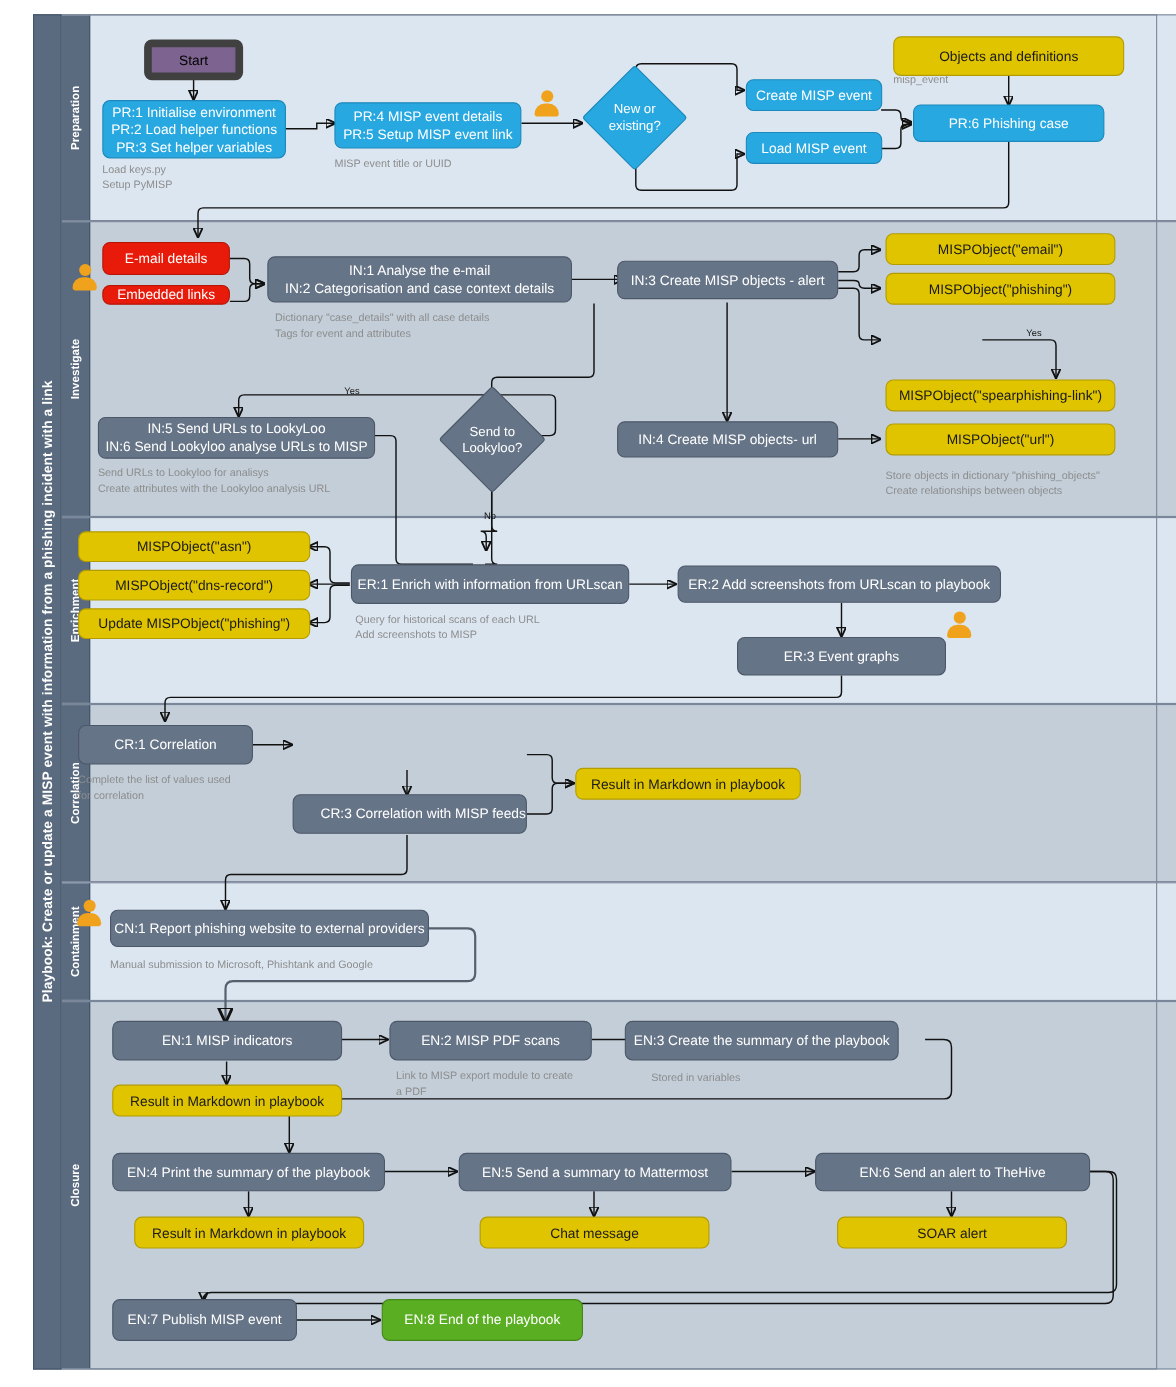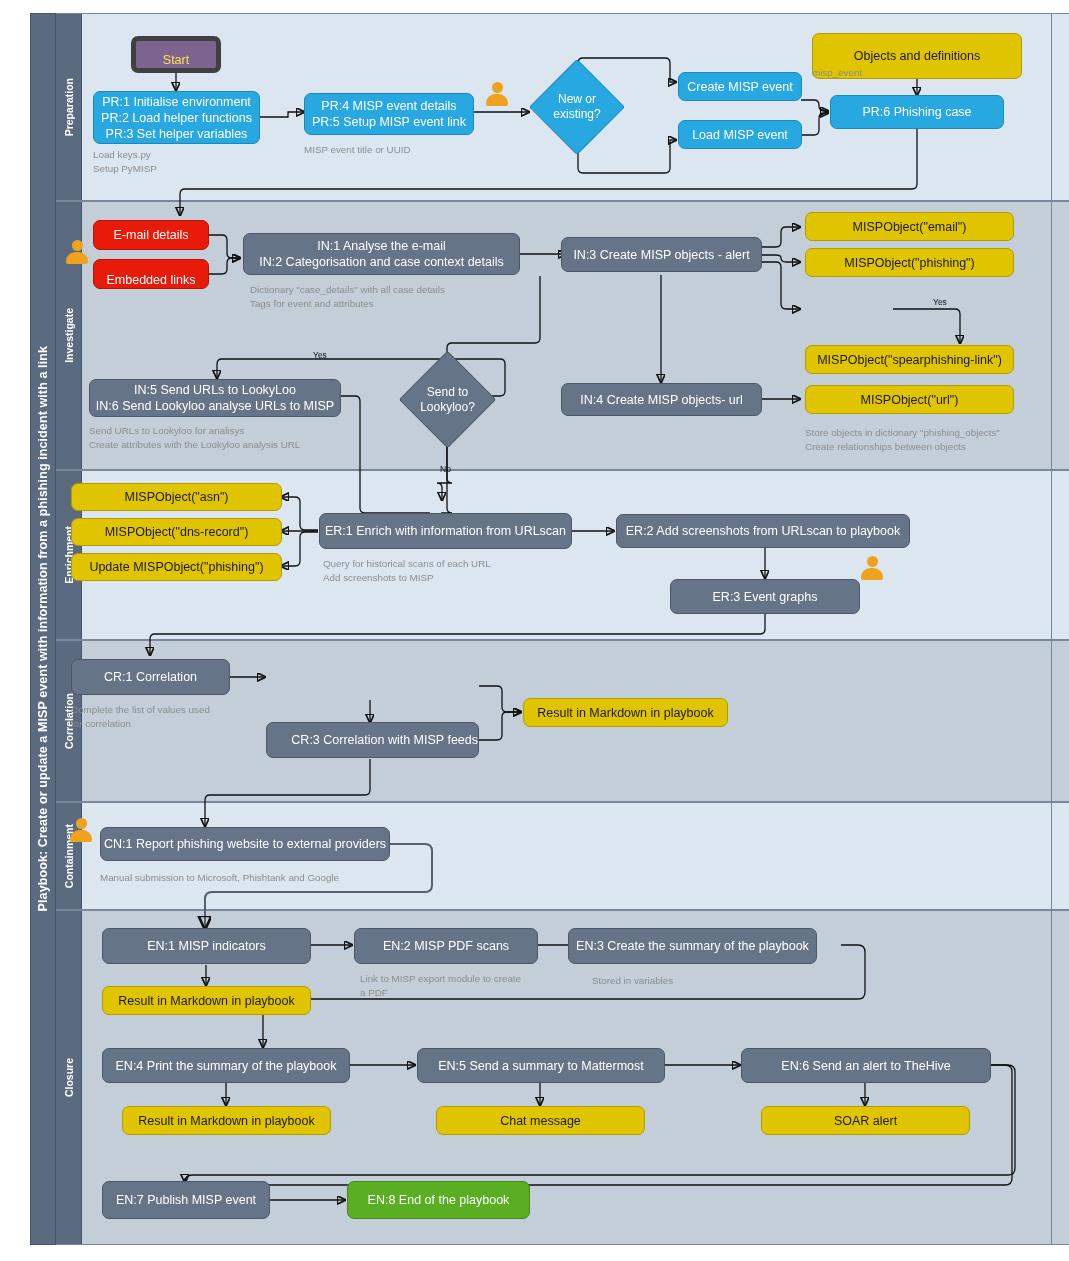--- a/index.html
+++ b/index.html
@@ -13,21 +13,21 @@
   .pool-title span{writing-mode:vertical-rl;transform:rotate(180deg);color:#fff;font-size:12.5px;font-weight:bold;letter-spacing:.1px;white-space:nowrap;}
 
   .lane{position:absolute;left:56px;box-sizing:border-box;border-top:1px solid #7a8699;border-bottom:1px solid #7a8699;}
   .lane-head{position:absolute;left:0;top:0;width:26px;height:100%;background:#5b6b7f;border-right:1px solid #44546a;
       display:flex;align-items:center;justify-content:center;box-sizing:border-box;}
   .lane-head span{writing-mode:vertical-rl;transform:rotate(180deg);color:#fff;font-size:10.5px;font-weight:bold;white-space:nowrap;}
 
   
   .node{position:absolute;box-sizing:border-box;display:flex;align-items:center;justify-content:center;text-align:center;
         border-radius:7px;line-height:1.28;}
-  .n-start{background:#7d6490;border:5px solid #404040;color:#fde047;font-size:12.5px;align-items:flex-end;}
+  .n-start{background:#7d6490;border:7px solid #404040;color:#000000;font-size:12.5px;}
   .n-blue{background:#28a8e0;border:1px solid #1b89bb;color:#fff;font-size:12.5px;}
   .n-gray{background:#667487;border:1px solid #4c5869;color:#fff;font-size:12.5px;}
   .n-yellow{background:#e0c400;border:1px solid #b39c00;color:#1a1a1a;font-size:12.5px;}
   .n-red{background:#e81b0a;border:1px solid #b31406;color:#fff;font-size:12.5px;}
   .n-green{background:#5aae22;border:1px solid #47871a;color:#fff;font-size:12.5px;}
 
   .diamond{position:absolute;}
   .diamond .dshape{position:absolute;inset:0;background:#667487;border:1px solid #4c5869;
         transform:rotate(45deg);border-radius:3px;}
   .diamond.blue .dshape{background:#28a8e0;border-color:#1b89bb;}
@@ -208,40 +208,40 @@
   </div>
 
   <div class="node n-blue" style="left:678px;top:72px;width:124px;height:29px;">
     <span>Create MISP event</span>
   </div>
 
   <div class="node n-blue" style="left:678px;top:120px;width:124px;height:29px;">
     <span>Load MISP event</span>
   </div>
 
-  <div class="node n-yellow" style="left:812px;top:33px;width:210px;height:46px;">
+  <div class="node n-yellow" style="left:812px;top:33px;width:210px;height:36px;">
     <span>Objects and definitions</span>
   </div>
 
   <div class="note" style="left:812px;top:66px;">misp_event</div>
 
   <div class="node n-blue" style="left:830px;top:95px;width:174px;height:34px;">
     <span>PR:6 Phishing case</span>
   </div>
 
   <div class="actor" style="left:66px;top:240px;">
     <div class="head"></div>
       <div class="body"></div>
   </div>
 
   <div class="node n-red" style="left:93px;top:220px;width:116px;height:30px;">
     <span>E-mail details</span>
   </div>
 
-  <div class="node n-red" style="left:93px;top:259px;width:116px;height:30px;align-items:flex-end;">
+  <div class="node n-red" style="left:93px;top:259px;width:116px;height:18px;">
     <span>Embedded links</span>
   </div>
 
   <div class="node n-gray" style="left:243px;top:233px;width:277px;height:42px;">
     <span style="white-space:pre-line">IN:1 Analyse the e-mail
 IN:2 Categorisation and case context details</span>
   </div>
   <div class="note" style="left:250px;top:283px;width:330px;">Dictionary "case_details" with all case details
 Tags for event and attributes</div>
 

